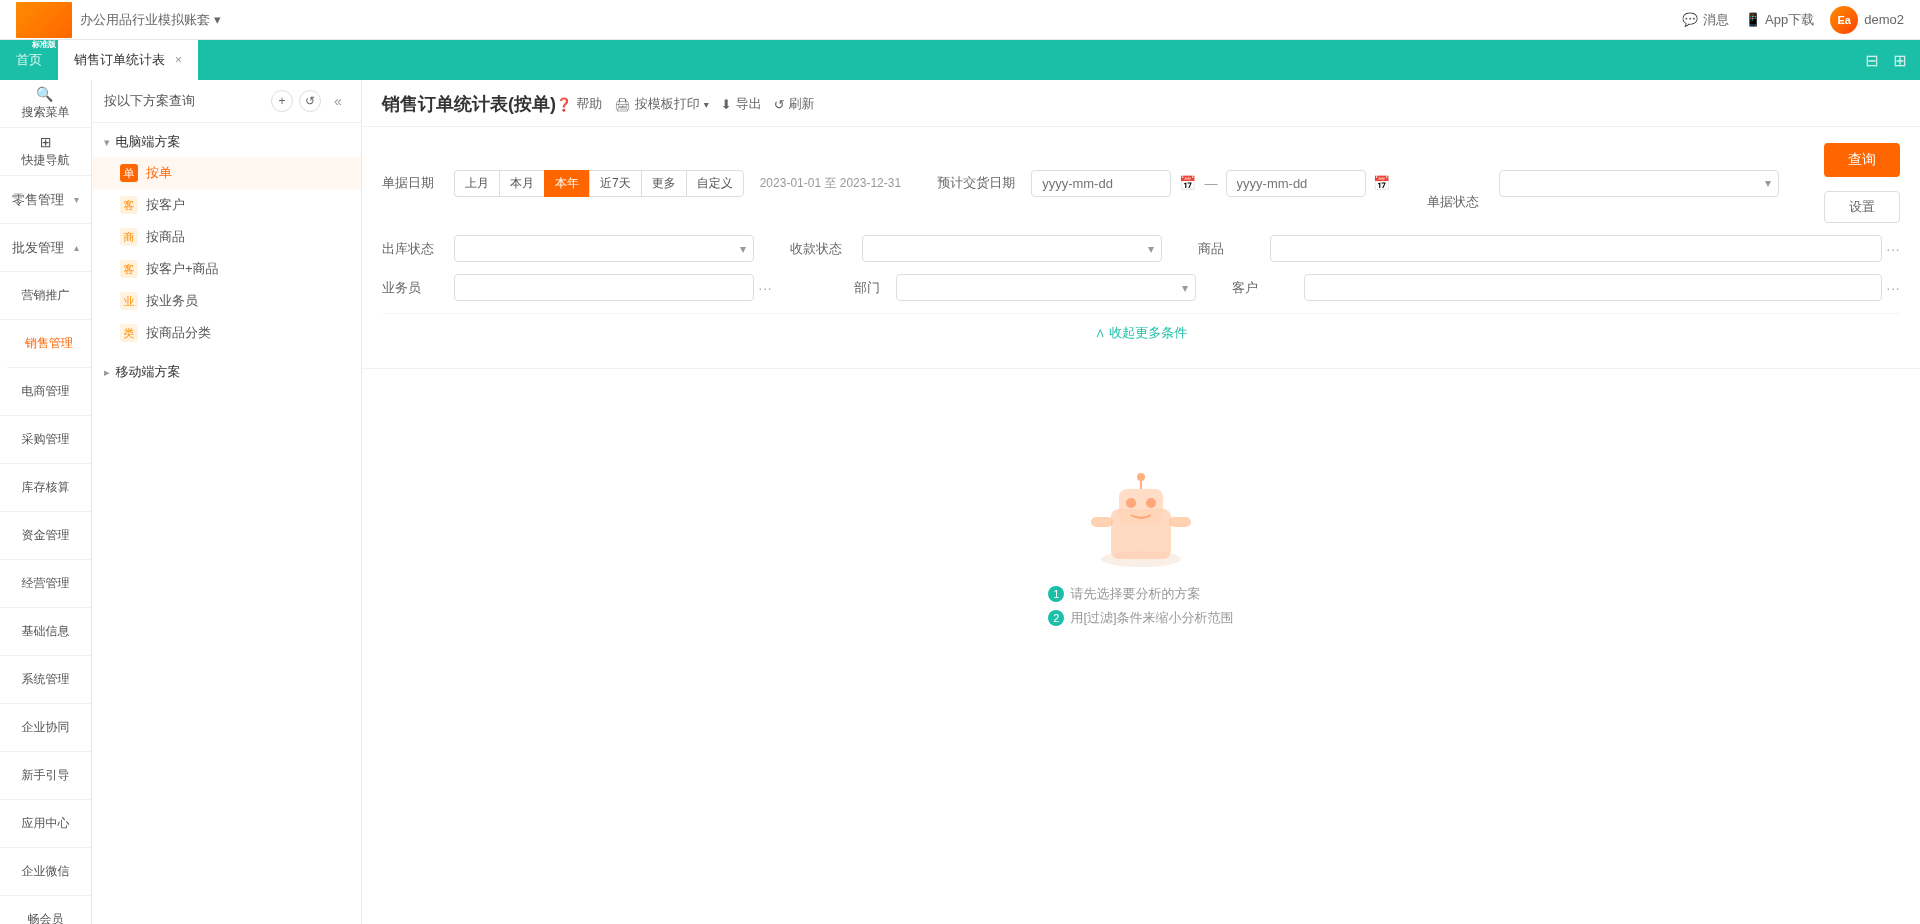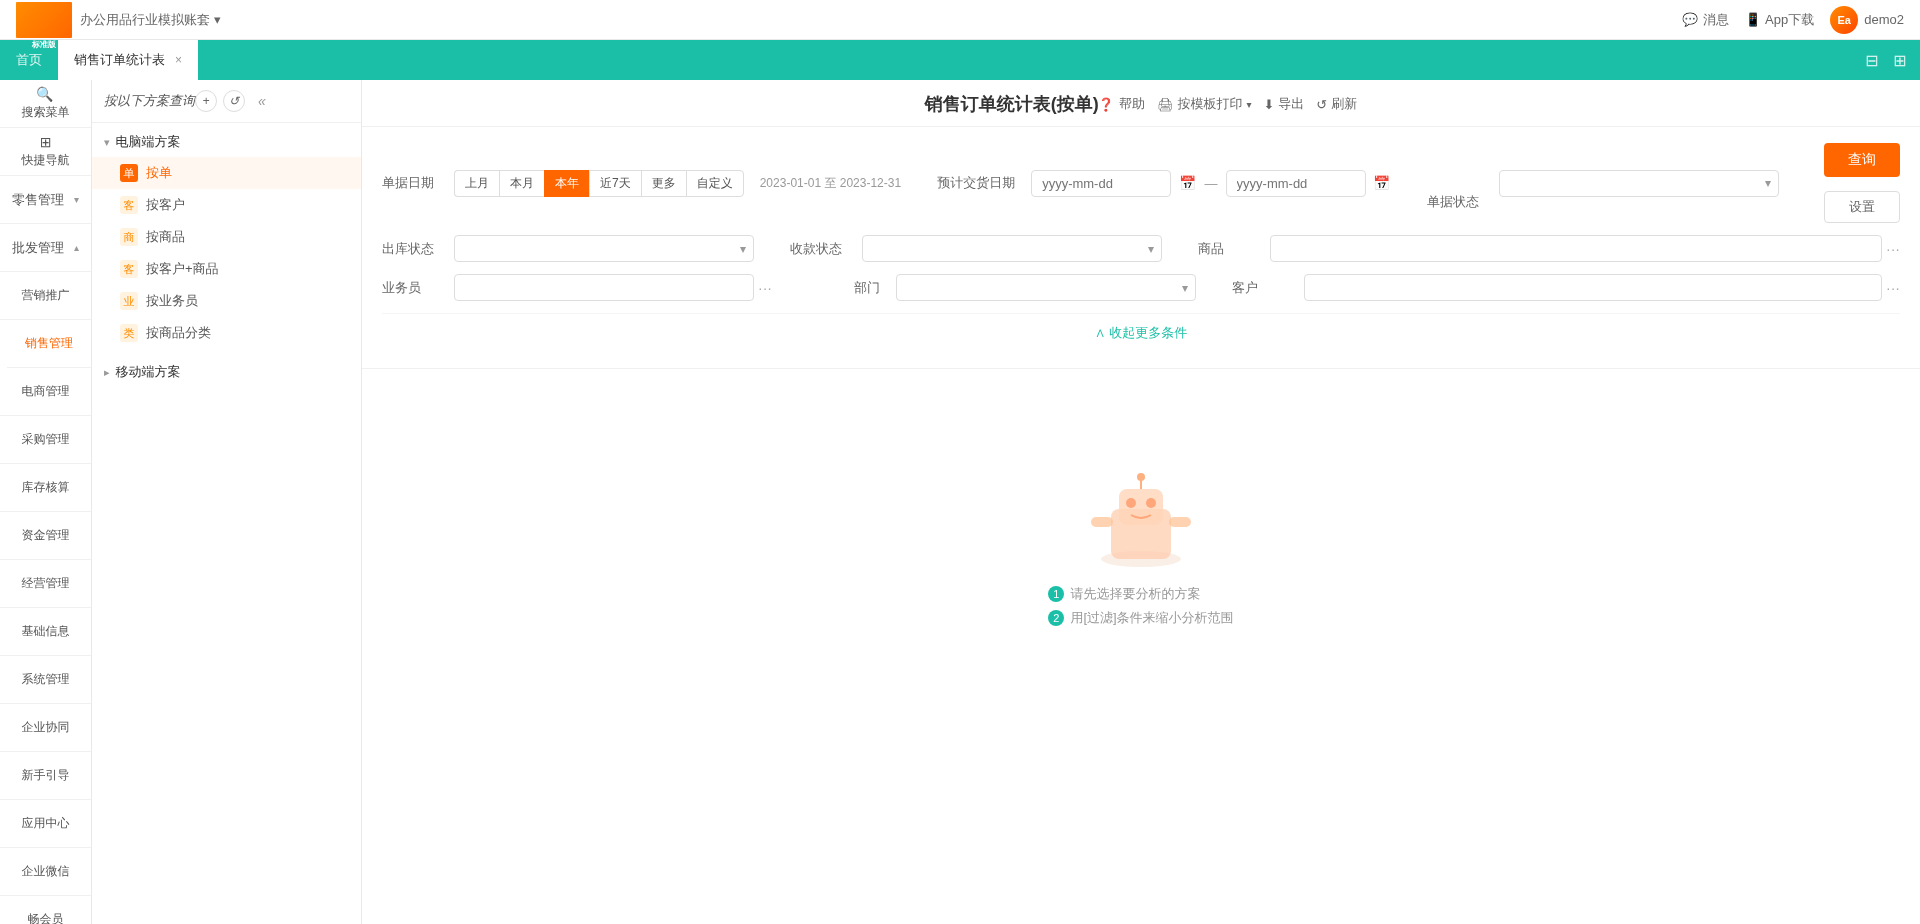--- a/index.html
+++ b/index.html
@@ -121,24 +121,24 @@
 
     
     .left-panel {
       width: 270px;
       background: #fff;
       border-right: 1px solid #e8e8e8;
       flex-shrink: 0;
       overflow-y: auto;
     }
     .left-panel-header {
-      display: flex; align-items: center; 
+      display: flex; align-items: center; justify-content: space-between;
       padding: 10px 12px;
       border-bottom: 1px solid #f0f0f0;
-      font-size: 13px; color: #555; font-style: italic;
+      font-size: 13px; color: #555;
     }
     .left-panel-header-icons { display: flex; gap: 6px; }
     .icon-btn {
       width: 22px; height: 22px;
       border: 1px solid #ddd; border-radius: 50%;
       display: flex; align-items: center; justify-content: center;
       cursor: pointer; font-size: 12px; color: #666; background: #fff;
     }
     .icon-btn-collapse {
       width: 22px; height: 22px;
@@ -184,21 +184,21 @@
       background: #f5f5f5;
     }
     .page-content {
       background: #fff;
       margin: 0;
       min-height: 100%;
     }
 
     
     .page-title-bar {
-      display: flex; align-items: center; justify-content: center;
+      display: flex; align-items: center; justify-content: flex-start;
       padding: 12px 20px 10px;
       background: #fff;
       border-bottom: 1px solid #f0f0f0;
     }
     .page-title { font-size: 18px; font-weight: 600; color: #333; }
     .page-actions { display: flex; align-items: center; gap: 12px; font-size: 13px; color: #666; }
     .page-action { display: flex; align-items: center; gap: 4px; cursor: pointer; }
 
     
     .filter-area {

